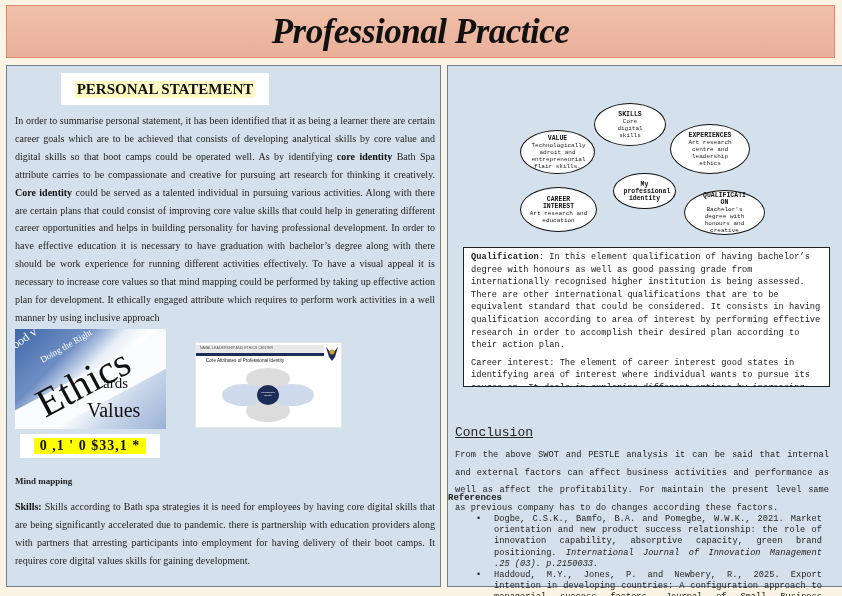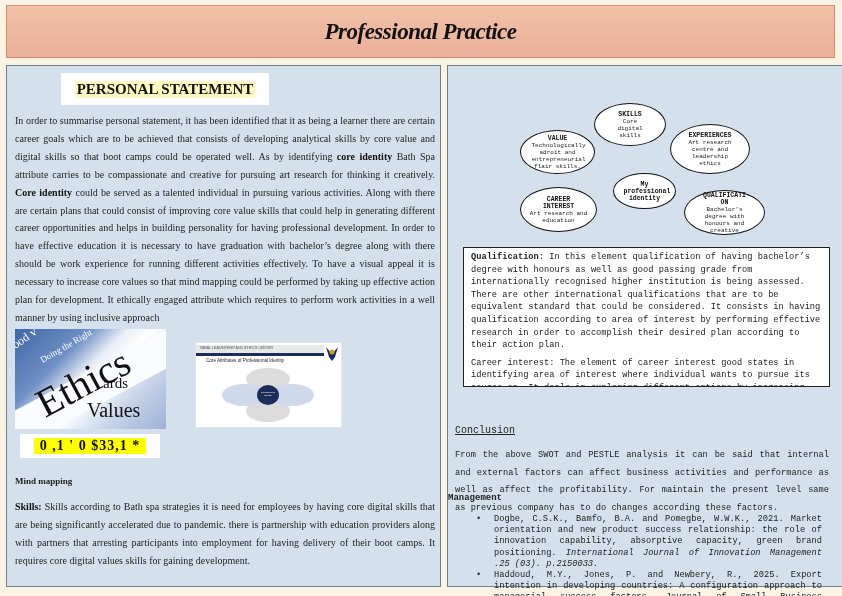--- a/index.html
+++ b/index.html
@@ -9,21 +9,21 @@
     font-family:"Liberation Serif", serif; color:#222;
   }
   .title-bar {
     position:absolute; left:6px; top:5px; width:829px; height:53px;
     background:linear-gradient(#f2c0aa,#e9b09a);
     border:1px solid #d98a6e; box-sizing:border-box;
     display:flex; align-items:center; justify-content:center;
   }
   .title-bar h1 {
     margin:0; font-family:"Liberation Serif", serif; font-style:italic; font-weight:bold;
-    font-size:23px; color:#111; letter-spacing:-0.5px;
+    font-size:35px; color:#111; letter-spacing:-0.5px;
   }
   .panel {
     position:absolute; background:#d4e1ec; border:1px solid #6f7f8c; box-sizing:border-box;
   }
   .left { left:6px; top:65px; width:435px; height:522px; }
   .right { left:447px; top:65px; width:426px; height:522px;font-family:Liberation Mono, monospace; }
 
   .ps-box {
     position:absolute; left:54px; top:7px; width:208px; height:32px; background:#fff;
     display:flex; align-items:center; justify-content:center;
@@ -65,21 +65,21 @@
     text-align:center; font-size:6px; line-height:7px; color:#222; box-sizing:border-box;
   }
   .ellipse b { font-size:6.5px; color:#111; }
   .qual-box {
     position:absolute; left:15px; top:181px; width:367px; height:140px; background:#fff;
     border:1px solid #222; box-sizing:border-box; padding:3px 7px; overflow:hidden;
     font-size:8.7px; line-height:12.6px; color:#222;
   }
   .qual-box p { margin:0 0 5px 0; }
   .concl-title {
-    position:absolute; left:7px; top:359px; font-size:10px; text-decoration:underline;
+    position:absolute; left:7px; top:359px; font-size:13px; text-decoration:underline;
   }
   .concl {
     position:absolute; left:7px; top:381px; width:374px; font-size:8.7px; line-height:17.6px;
     text-align:justify;
   }
   .ref-title { position:absolute; left:0px; top:427px; font-weight:bold; font-size:9px; }
   .refs {
     position:absolute; left:16px; top:438px; width:348px; margin:10px; padding:0; list-style:none;
     font-size:8.7px; line-height:11.2px;
   }
@@ -166,18 +166,18 @@
   </div>
 
   <div class="qual-box">
     <p><b>Qualification</b><span>: In this element qualification of having bachelor’s degree with honours as well as good passing grade from internationally recognised higher institution is being assessed. There are other international qualifications that are to be equivalent standard that could be considered. It consists in having qualification according to area of interest by performing effective research in order to accomplish their desired plan according to their action plan.</span></p>
     <p>Career interest: The element of career interest good states in identifying area of interest where individual wants to pursue its course on. It deals in exploring different options by increasing valuable experience along with progressing ideas as well as career plans. It leads in providing various pathways to have progress in life journey of an individual</p>
   </div>
 
   <div class="concl-title">Conclusion</div>
   <div class="concl">From the above SWOT and PESTLE analysis it can be said that internal and external factors can affect business activities and performance as well as affect the profitability. For maintain the present level same as previous company has to do changes according these factors.</div>
 
-  <div class="ref-title">Management</div>
+  <div class="ref-title">References</div>
   <ul class="refs">
     <li><span>Dogbe, C.S.K., Bamfo, B.A. and Pomegbe, W.W.K., 2021. Market orientation and new product success relationship: the role of innovation capability, absorptive capacity, green brand positioning. </span><i>International Journal of Innovation Management .25 (03). p.2150033.</i></li>
     <li><span>Haddoud, M.Y., Jones, P. and Newbery, R., 2025. Export intention in developing countries: A configuration approach to managerial success factors. Journal of Small Business Management .</span><span class="faint"> 59 (1), pp.107-135.</span></li>
   </ul>
 </div>
 
 </body></html>

